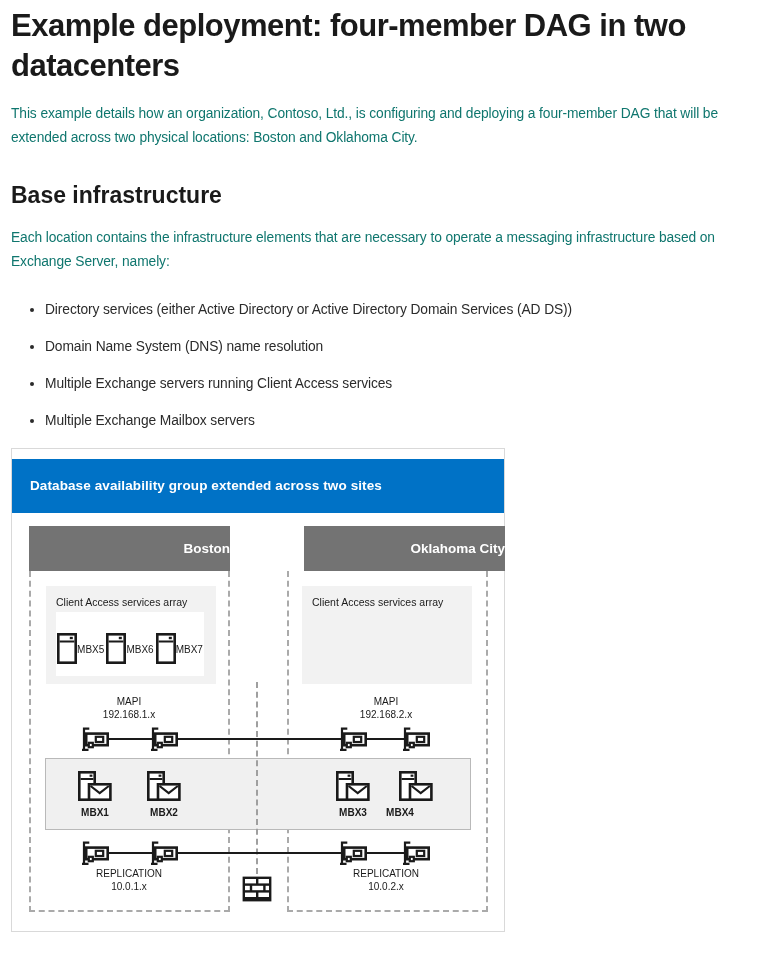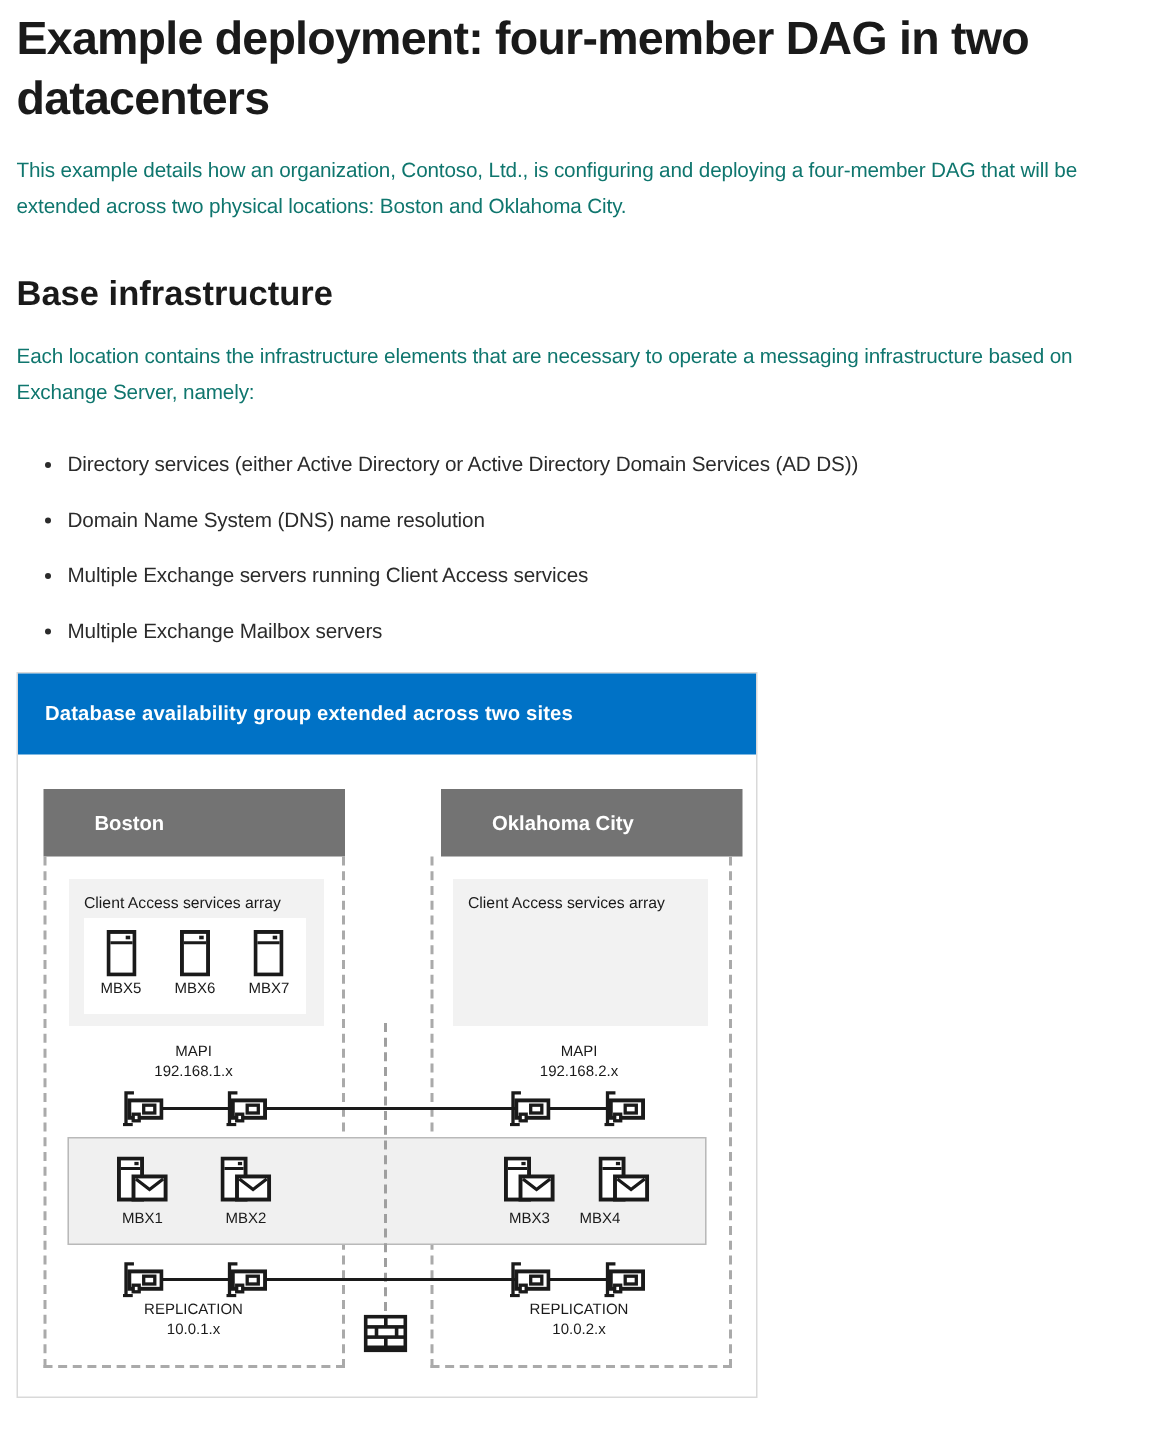--- a/index.html
+++ b/index.html
@@ -30,56 +30,56 @@
   }
   p.figure-lead { margin-top: 20px; }
 
   
   .fig {
     position: relative; width: 494px; height: 484px;
     border: 1px solid #d9d9d9; background: #ffffff; margin-top: 12px;
   }
   .abs { position: absolute; }
   .fig-title {
-    left: 0; top: 0; width: 492px; height: 54px;
+    left: 0; top: 10px; width: 492px; height: 54px;
     background: #0072C6; color: #ffffff;
     font-size: 13.5px; font-weight: 700; line-height: 54px;
     padding-left: 18px; letter-spacing: 0.1px;
   }
   .site-hdr {
     top: 77px; width: 201px; height: 45px; background: #737373;
     color: #ffffff; font-size: 13.5px; font-weight: 700;
-    line-height: 45px; padding-left: 34px;
+    line-height: 45px; padding-left: 17px; text-align: right;
   }
   .site-box {
     top: 122px; width: 201px; height: 341px;
     border: 2px dashed #aaaaaa; border-top: none;
   }
   .cas {
     top: 137px; width: 170px; height: 98px; background: #f2f2f2;
     font-size: 10.5px; color: #1a1a1a;
   }
   .cas-label { padding: 10px 0 0 10px; }
   .cas-inner {
     top: 163px; width: 148px; height: 64px; background: #ffffff;
     display: flex; justify-content: space-around; padding-top: 8px;
   }
-  .srv-cell { display: flex; flex-direction: column; align-items: center; }
+  .srv-cell { display: flex; align-items: center; }
   .srv-lbl { font-size: 10px; margin-top: 3px; color: #1a1a1a; white-space: nowrap; }
 
   .net-label {
     width: 120px; text-align: center; font-size: 10px;
     line-height: 13px; color: #1a1a1a;
   }
   .hline { height: 2px; background: #1a1a1a; }
   .dag {
     left: 33px; top: 309px; width: 426px; height: 72px;
     background: #f0f0f0; border: 1px solid #b9b9b9;
   }
-  .mbx-lbl { top: 358px; width: 66px; text-align: center; font-size: 10px; color: #1a1a1a; }
+  .mbx-lbl { top: 358px; width: 66px; text-align: center; font-size: 10px; color: #1a1a1a; font-weight: bold; }
   .vdash { left: 244px; top: 233px; height: 192px; width: 0; border-left: 2px dashed #9f9f9f; }
   svg.icon { display: block; color: #1a1a1a; }
 </style>
 </head>
 <body>
 
 <svg width="0" height="0" style="position:absolute" aria-hidden="true">
   <defs>
     <symbol id="sym-server" viewBox="0 0 20 31">
       <rect x="1.3" y="1.3" width="17.4" height="28.4" fill="#fff" stroke="currentColor" stroke-width="2.6"></rect>
@@ -128,21 +128,21 @@
     <li>Multiple Exchange servers running Client Access services</li>
     <li>Multiple Exchange Mailbox servers</li>
   </ul>
 
 
   <figure class="fig">
 
     <div class="abs fig-title">Database availability group extended across two sites</div>
 
     <div class="abs site-hdr" style="left:17px">Boston</div>
-    <div class="abs site-hdr" style="left:282px">Oklahoma City</div>
+    <div class="abs site-hdr" style="left:292px">Oklahoma City</div>
 
     <div class="abs site-box" style="left:17px"></div>
     <div class="abs site-box" style="left:275px"></div>
 
     <div class="abs cas" style="left:34px">
       <div class="cas-label">Client Access services array</div>
     </div>
     <div class="abs cas-inner" style="left:44px">
       <div class="srv-cell">
         <svg class="icon" width="20" height="31">

